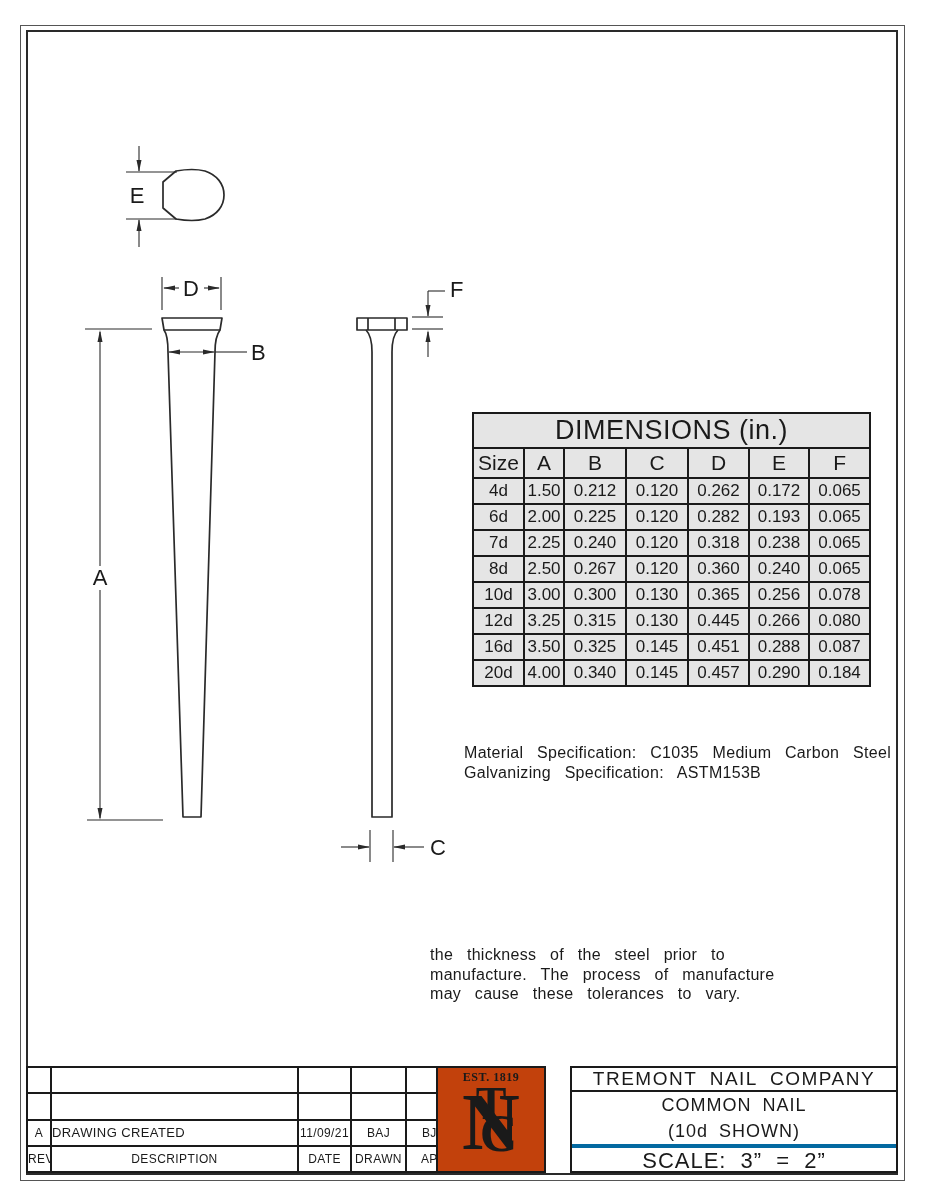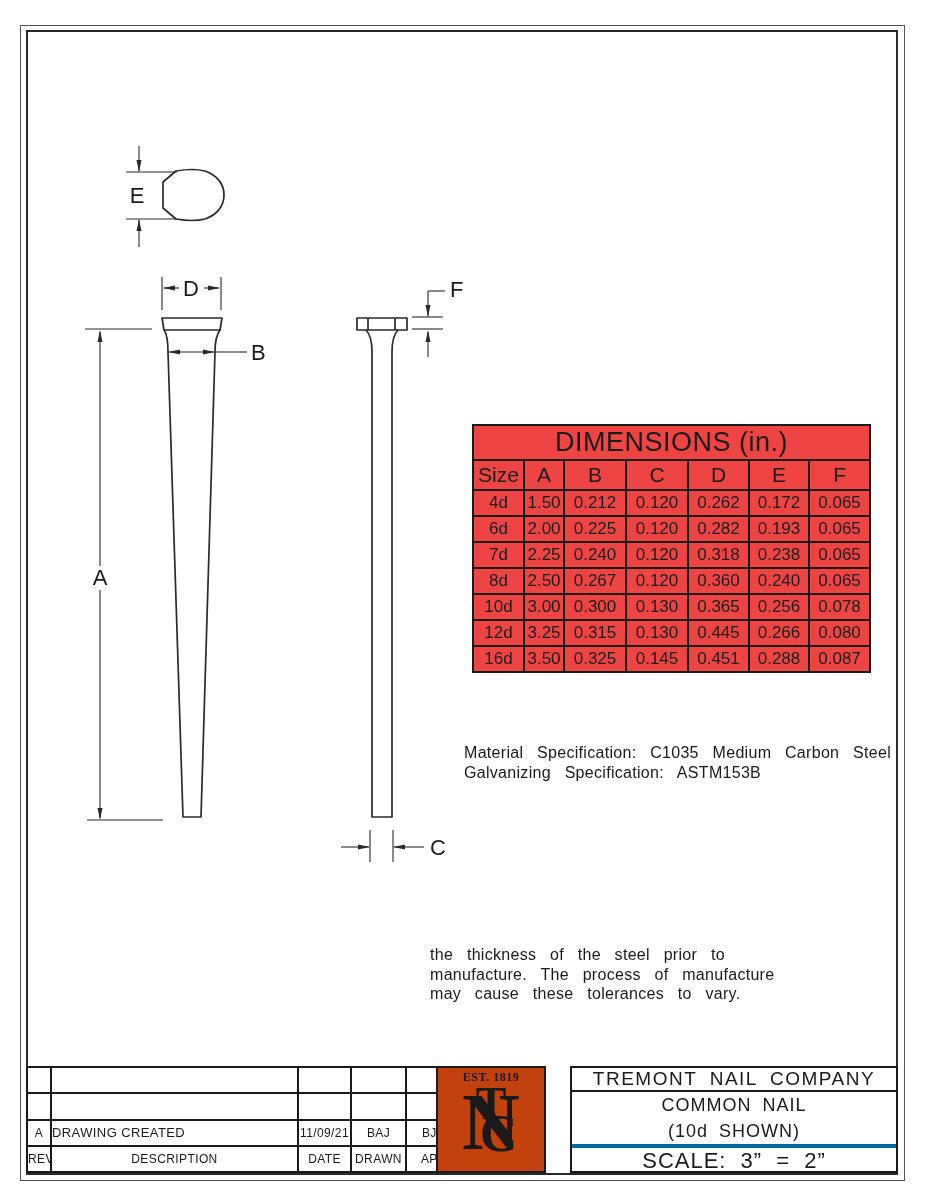--- a/index.html
+++ b/index.html
@@ -14,22 +14,22 @@
     border:2px solid #2a2a2a; box-sizing:border-box; }
 
   
   svg.sheet { position:absolute; left:0; top:0; }
   .obj  { fill:none; stroke:#2a2a2a; stroke-width:1.7; stroke-linejoin:round; }
   .dim  { fill:none; stroke:#2a2a2a; stroke-width:1.1; }
   .ah   { fill:#2a2a2a; stroke:none; }
   .dimlabel { font-family:"Liberation Sans", sans-serif; font-size:22px; fill:#1a1a1a; }
 
   
-  table.dims { position:absolute; left:472px; top:424px; width:397px;
-    border-collapse:collapse; table-layout:fixed; background:#ef4444; }
+  table.dims { position:absolute; left:472px; top:412px; width:397px;
+    border-collapse:collapse; table-layout:fixed; background:#e5e5e5; }
   table.dims th, table.dims td { border:2px solid #1a1a1a; text-align:center;
     padding:0; font-weight:normal; overflow:hidden; white-space:nowrap; }
   table.dims th.tbl-title { height:33px; font-size:27px; letter-spacing:0.5px; }
   table.dims tr.hdr th { height:28px; font-size:21px; }
   table.dims tbody td { height:24px; font-size:17px; }
 
   
   .note { position:absolute; font-size:16px; letter-spacing:0.3px; word-spacing:9px;
     line-height:19.5px; white-space:nowrap; }
   .note-material { left:428px; top:743px;margin-left:36px; }
@@ -223,20 +223,29 @@
       </tr>
       <tr>
         <td>16d</td>
         <td>3.50</td>
         <td>0.325</td>
         <td>0.145</td>
         <td>0.451</td>
         <td>0.288</td>
         <td>0.087</td>
       </tr>
+      <tr>
+        <td>20d</td>
+        <td>4.00</td>
+        <td>0.340</td>
+        <td>0.145</td>
+        <td>0.457</td>
+        <td>0.290</td>
+        <td>0.184</td>
+      </tr>
     </tbody>
 </table>
 
 <div class="note note-material">
   <div>Material Specification: C1035 Medium Carbon Steel</div>
   <div>Galvanizing Specification: ASTM153B</div>
 </div>
 
 <div class="note note-tolerance">
   <div>the thickness of the steel prior to</div>

